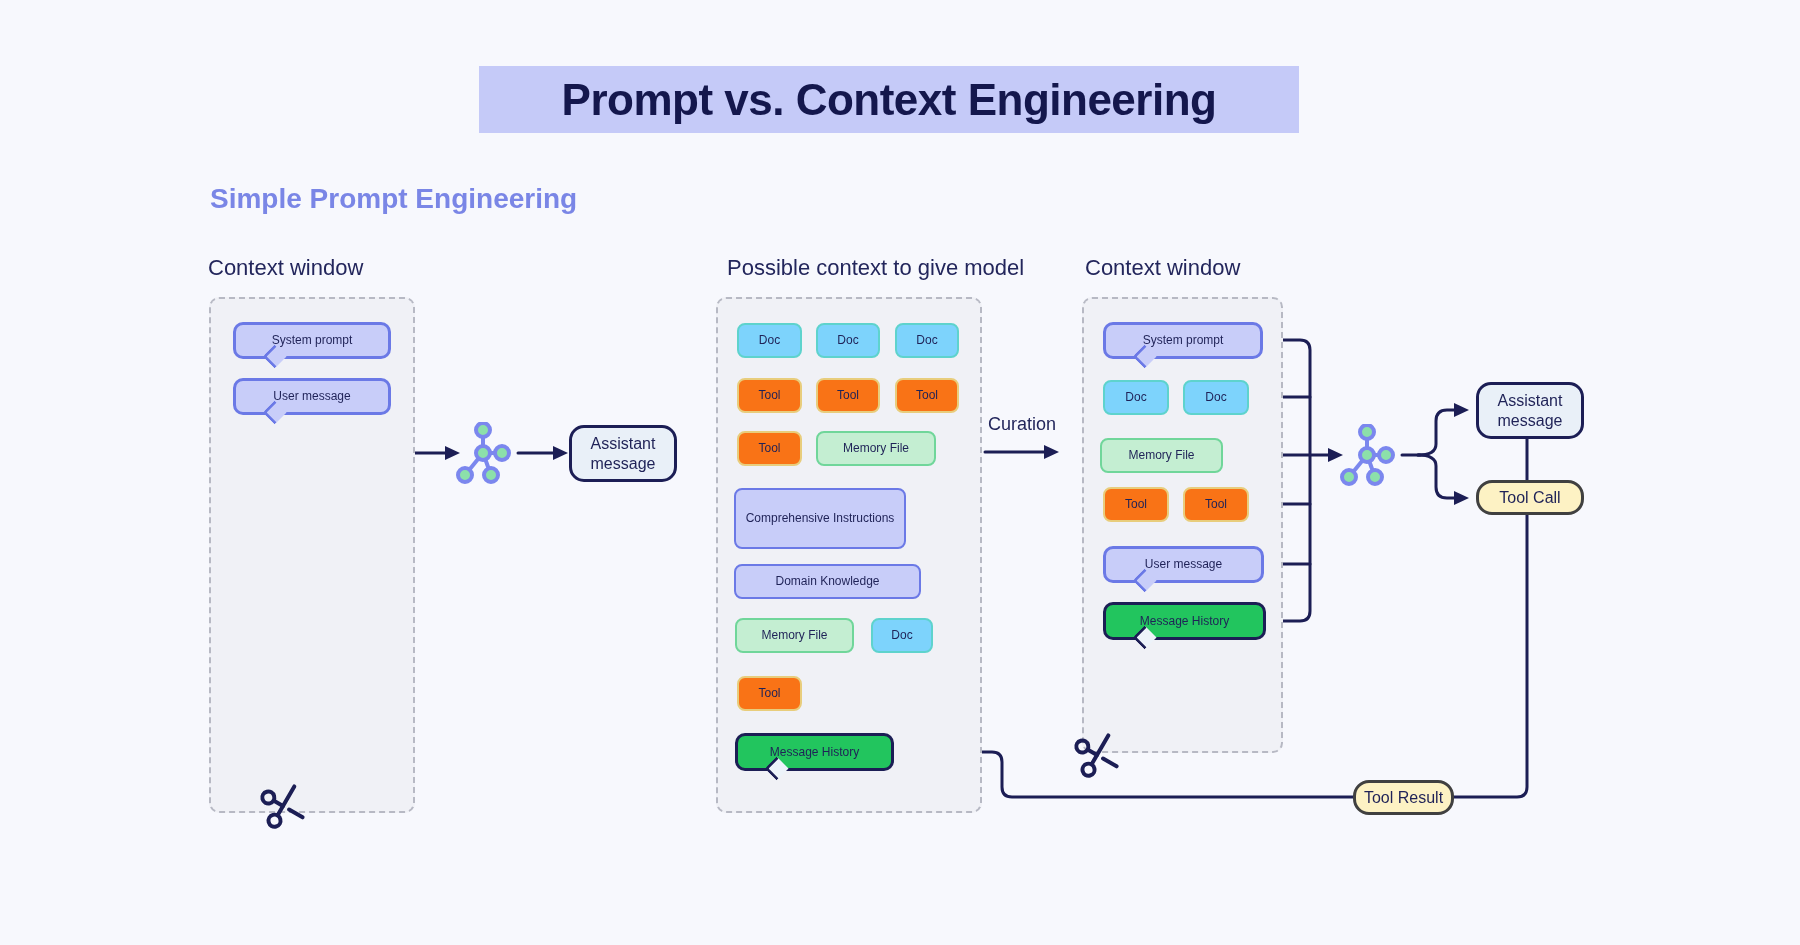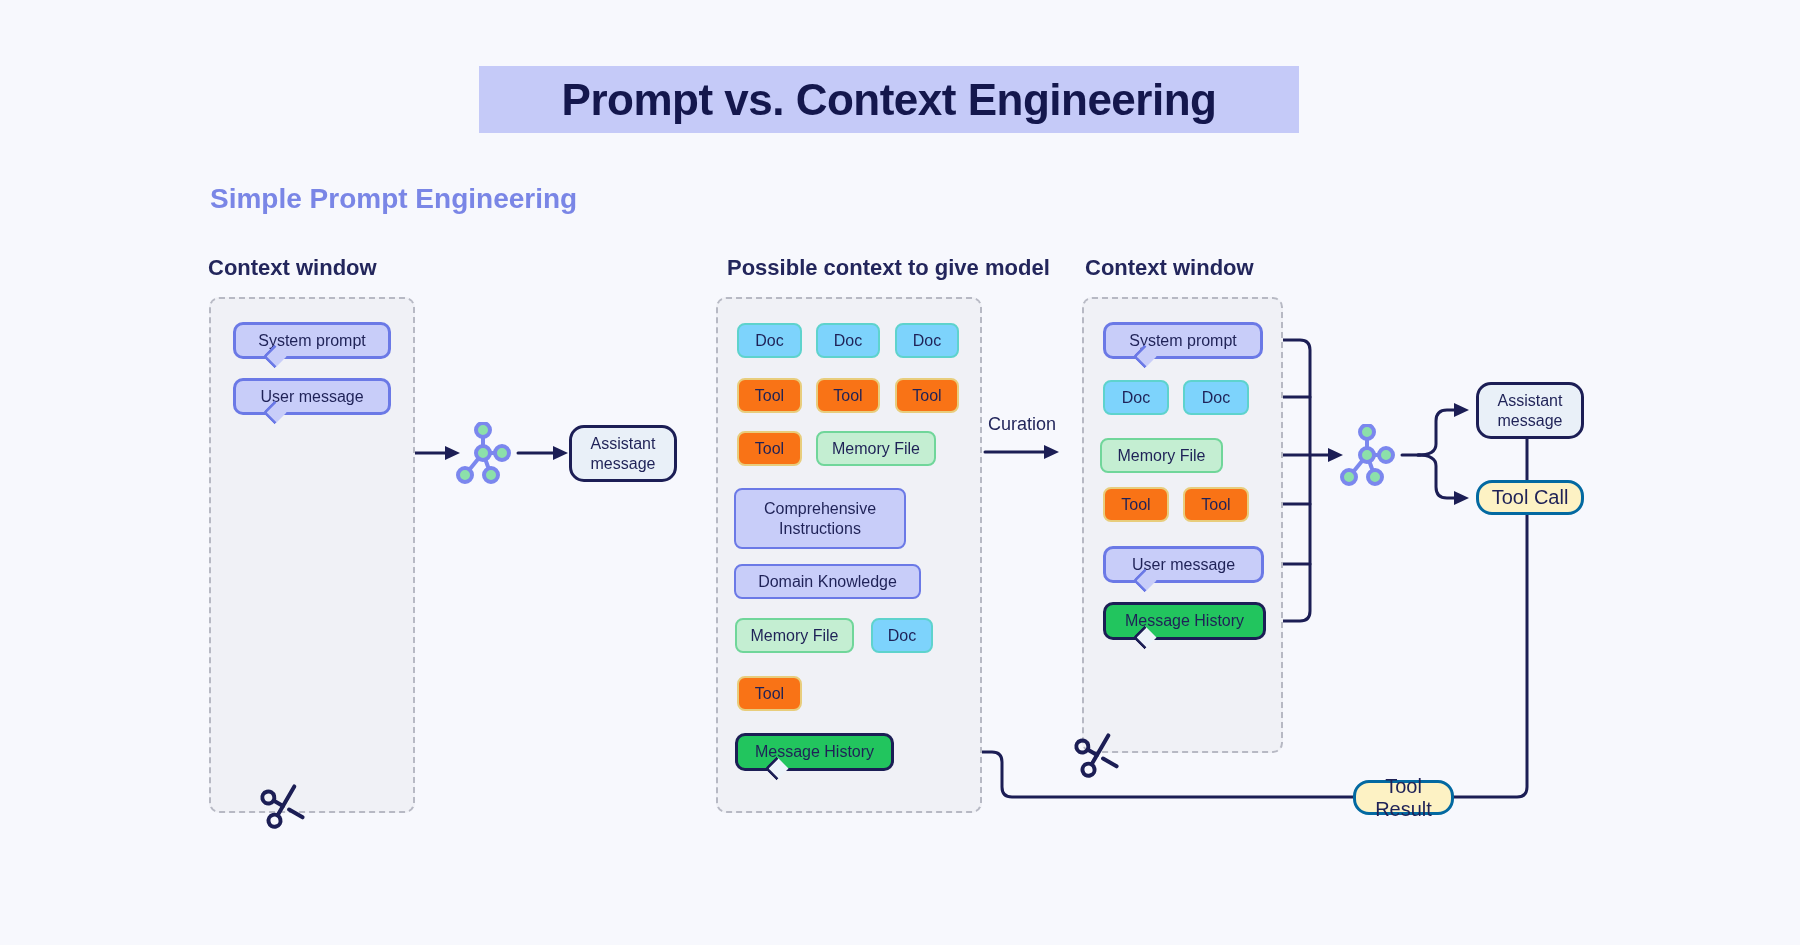--- a/index.html
+++ b/index.html
@@ -3,47 +3,47 @@
 <meta charset="utf-8">
 <style>
   html,body{margin:0;padding:0;}
   body{font-family:"Liberation Sans","DejaVu Sans",sans-serif;background:#f7f8fd;}
   #canvas{position:relative;width:1800px;height:945px;background:#f7f8fd;overflow:hidden;}
 
   .abs{position:absolute;box-sizing:border-box;}
   .title-hl{background:#c5caf8;display:flex;align-items:center;justify-content:center;
     font-size:44px;font-weight:800;color:#14174d;letter-spacing:-0.5px;}
   .h-section{font-size:28px;font-weight:700;color:#7a86e6;}
-  .h-label{font-size:22px;font-weight:700;color:#23265c;}
+  .h-label{font-size:22px;font-weight:400;color:#23265c;}
   .curation{font-size:18px;color:#23265c;text-align:center;}
 
   .dashbox{border:2px dashed #b7b9c4;border-radius:10px;background:#f0f1f6;}
 
   .chip{display:flex;align-items:center;justify-content:center;text-align:center;
-    border-radius:8px;border:2px solid;font-size:16px;color:#1f2257;line-height:1.2;padding:8px 4px;}
+    border-radius:8px;border:2px solid;font-size:12px;color:#1f2257;line-height:1.2;padding:8px 4px;}
   .chip-doc{background:#7dd3fc;border-color:#5ed3cd;}
   .chip-tool{background:#f97316;border-color:#e8cd7c;}
   .chip-mem{background:#c4eed2;border-color:#70d69a;}
   .chip-lav{background:#c8cdf9;border-color:#6b79e6;}
 
   .bubble{border-width:3px;border-radius:10px;}
   .bubble-lav{background:#c8cdf9;border-color:#6b79e6;}
   .bubble-navy{background:#22c55e;border-color:#1c1e55;}
   .tail::after{content:"";position:absolute;left:30px;bottom:-9px;width:14px;height:14px;
     border-style:solid;border-width:0 0 3px 3px;transform:rotate(45deg);
     border-bottom-left-radius:4px;}
   .bubble-lav.tail::after{background:#c8cdf9;border-color:#6b79e6;}
   .bubble-navy.tail::after{background:#edf3fa;border-color:#1c1e55;}
 
   .outbox{display:flex;align-items:center;justify-content:center;text-align:center;
     background:#e9f0f8;border:3px solid #1c1e55;border-radius:15px;
     font-size:16px;color:#1f2257;line-height:1.25;}
   .warm{display:flex;align-items:center;justify-content:center;text-align:center;
-    background:#fdf2c4;border:3px solid #0369a1;border-radius:16px;
-    font-size:20px;color:#1f2257;}
+    background:#fdf2c4;border:3px solid #404040;border-radius:16px;
+    font-size:16px;color:#1f2257;}
 
   .footer{font-size:17px;color:#14174d;text-align:right;}
   .footer .b{font-weight:700;}
   .footer .i{font-style:italic;}
 
   svg.connectors{position:absolute;left:0;top:0;pointer-events:none;}
 </style>
 </head>
 <body>
 

